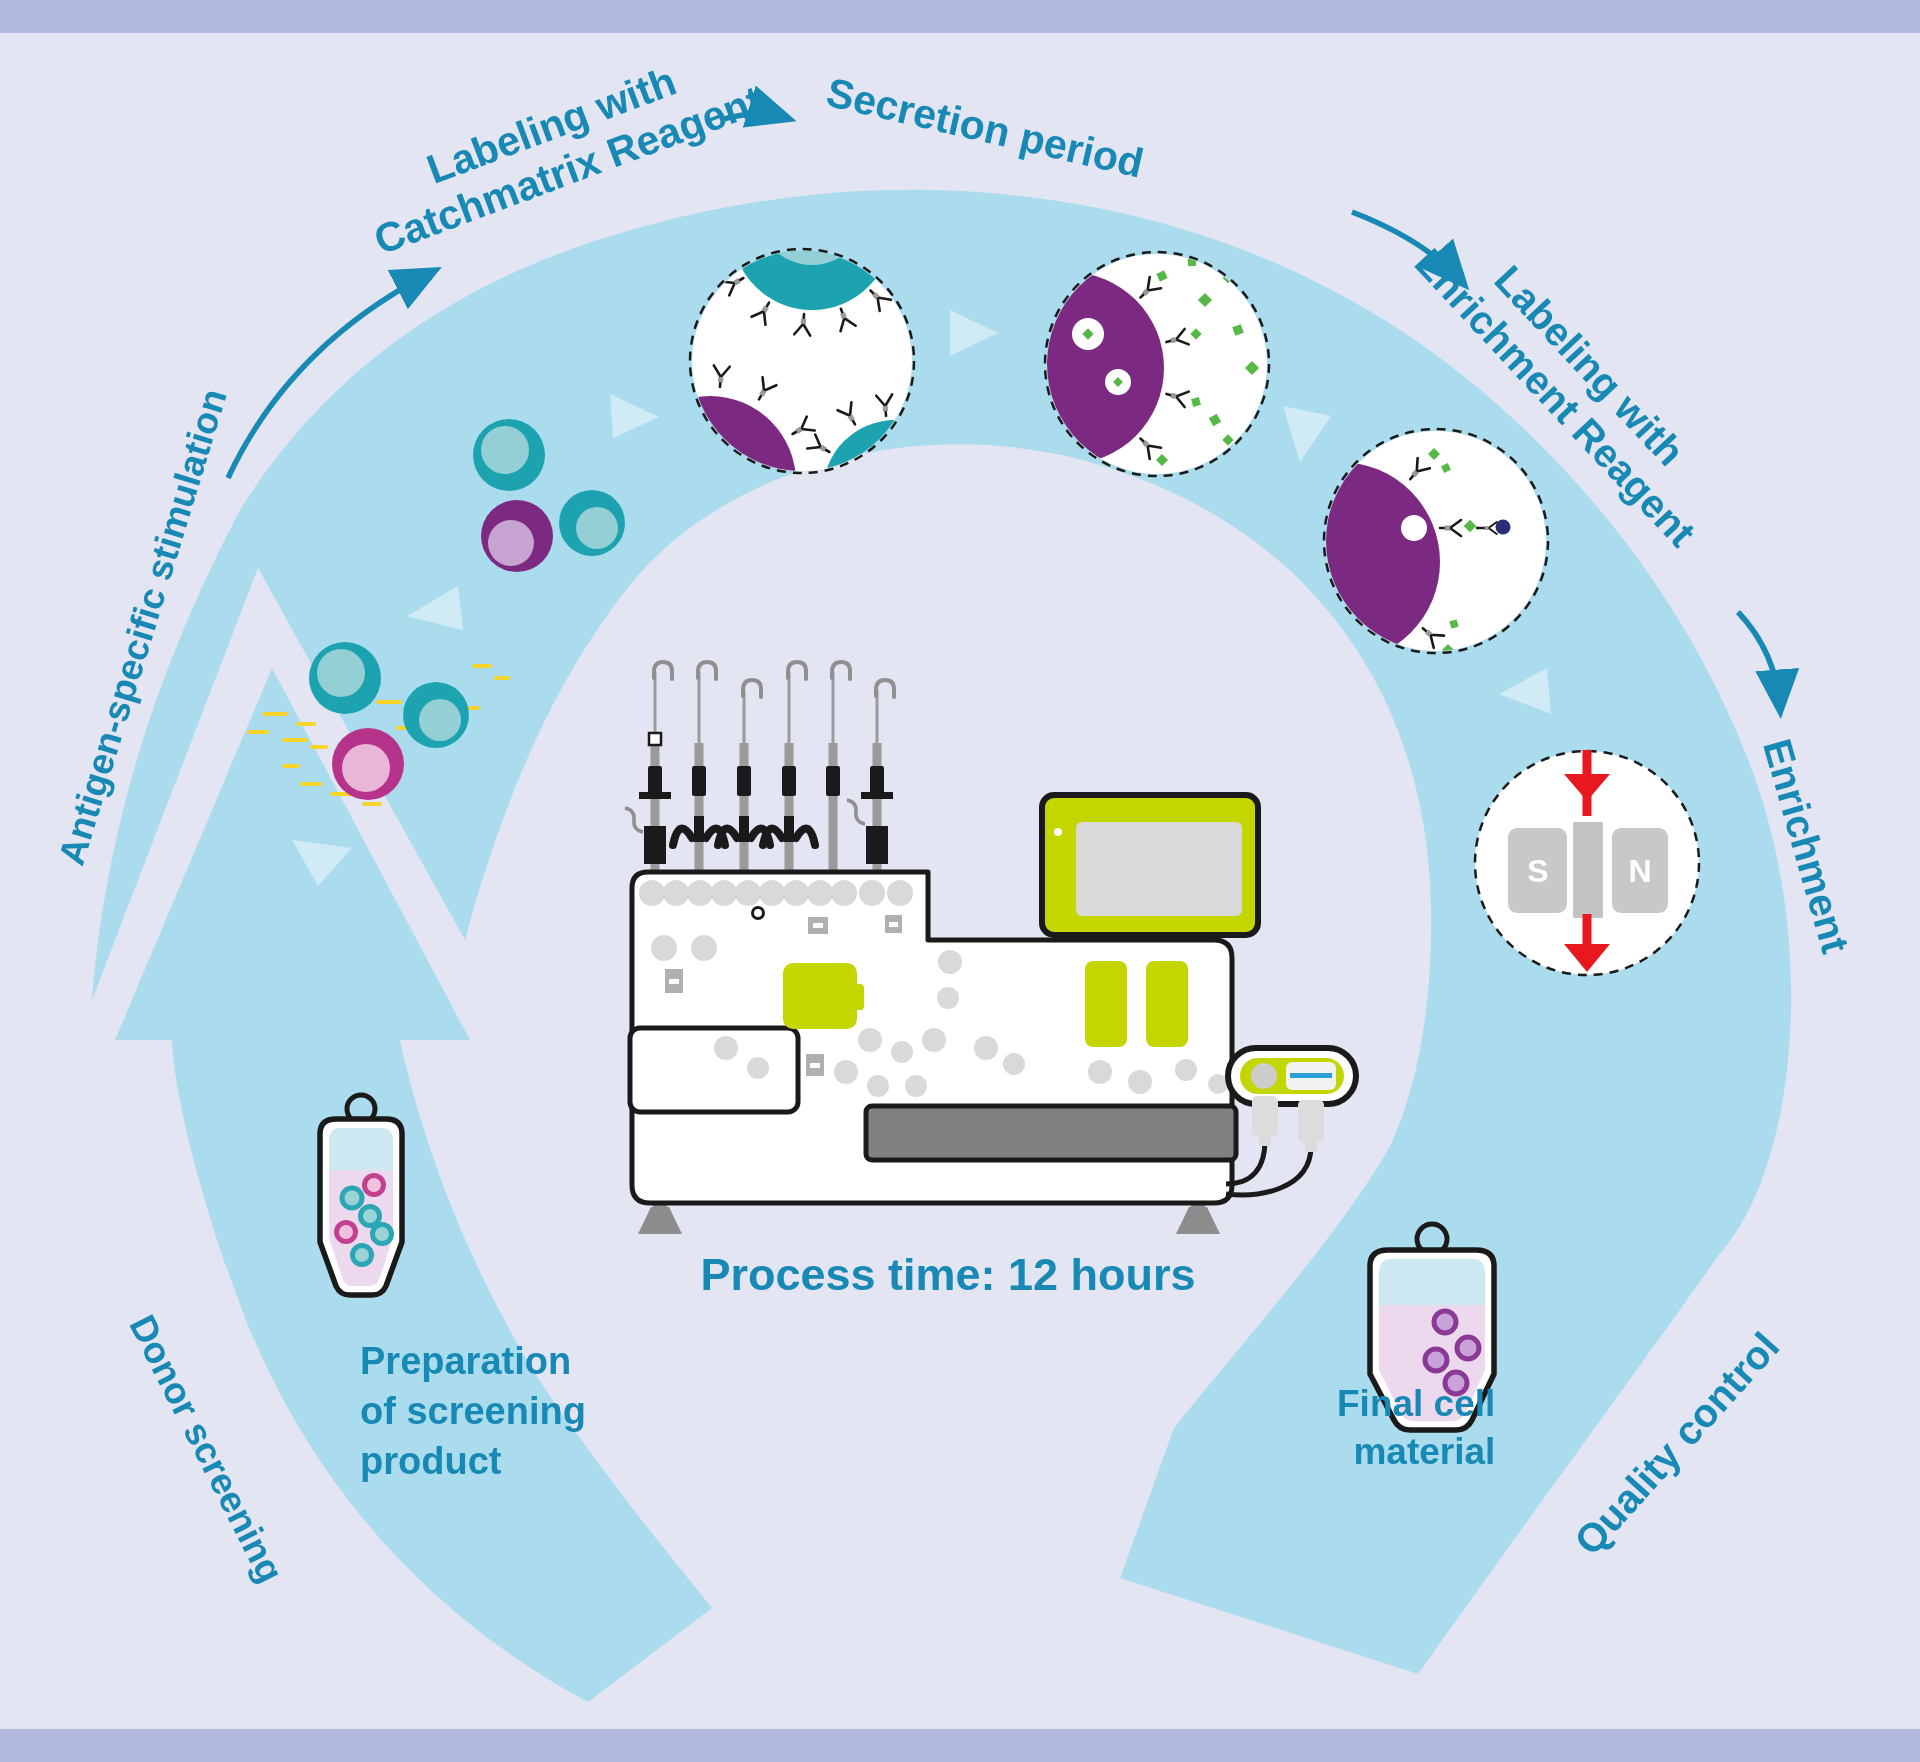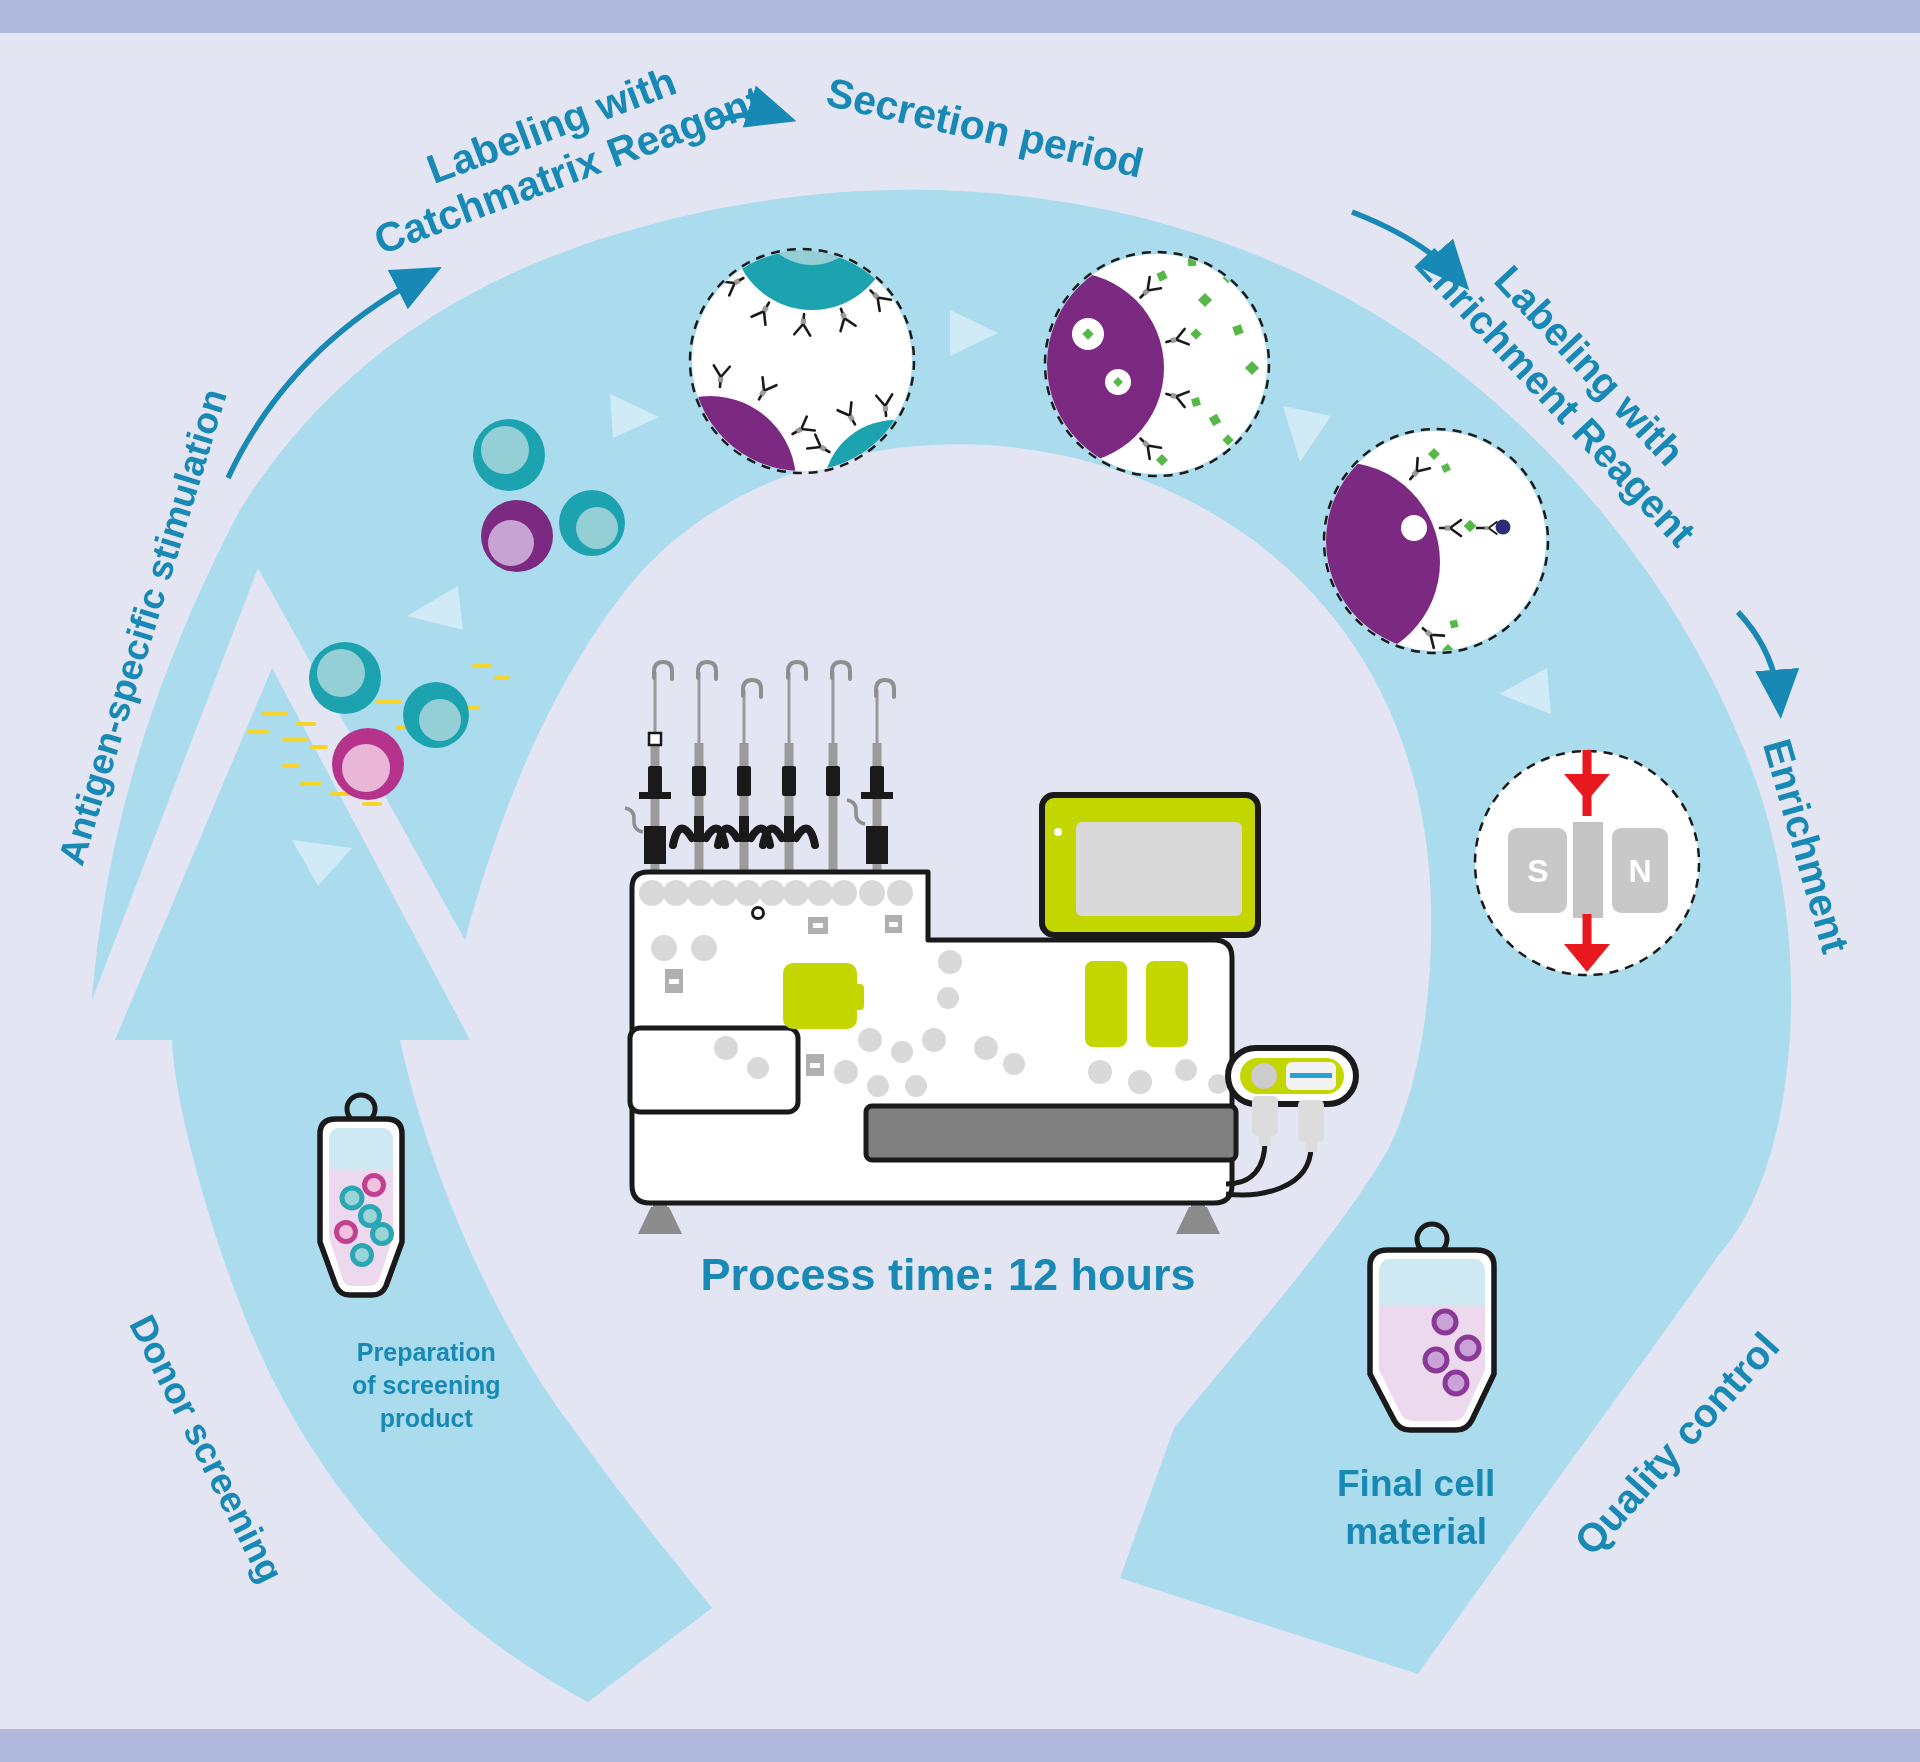--- a/index.html
+++ b/index.html
@@ -10,22 +10,22 @@
   .art{position:absolute;left:0;top:0;z-index:1;}
   .lbl{position:absolute;z-index:2;font-weight:bold;color:#1789b4;line-height:1.18;
        white-space:nowrap;text-align:center;transform:translate(-50%,-50%);}
   .lab-catchmatrix{left:560px;top:148px;font-size:41px;transform:translate(-50%,-50%) rotate(-20.5deg);}
   .lab-secretion{left:985px;top:128px;font-size:41px;transform:translate(-50%,-50%) rotate(13deg);}
   .lab-enrichlabel{left:1572px;top:382px;font-size:40px;transform:translate(-50%,-50%) rotate(47deg);}
   .lab-enrichment{left:1806px;top:846px;font-size:40px;transform:translate(-50%,-50%) rotate(74deg);}
   .lab-quality{left:1677px;top:1444px;font-size:40px;transform:translate(-50%,-50%) rotate(-48deg);}
   .lab-donor{left:206px;top:1449px;font-size:37px;transform:translate(-50%,-50%) rotate(63deg);}
   .lab-antigen{left:143px;top:627px;font-size:37px;transform:translate(-50%,-50%) rotate(-73deg);}
-  .lab-preparation{left:352px;top:1336px;font-size:25px;transform:none;text-align:center;line-height:1.32;}
-  .lab-final{left:1337px;top:1460px;font-size:37px;transform:none;text-align:center;line-height:1.3;}
+  .lab-preparation{left:360px;top:1336px;font-size:38px;transform:none;text-align:left;line-height:1.32;}
+  .lab-final{left:1337px;top:1380px;font-size:37px;transform:none;text-align:right;line-height:1.3;}
   .lab-process{left:948px;top:1248px;font-size:45px;transform:translate(-50%,0);}
   .pole-letter{position:absolute;z-index:2;font-weight:bold;color:#ffffff;font-size:32px;
        transform:translate(-50%,-50%);}
   .pl-s{left:1538px;top:871px;} .pl-n{left:1640px;top:871px;}
 </style>
 </head>
 <body>
 
 <div class="canvas">
   <div class="bar top"></div>

